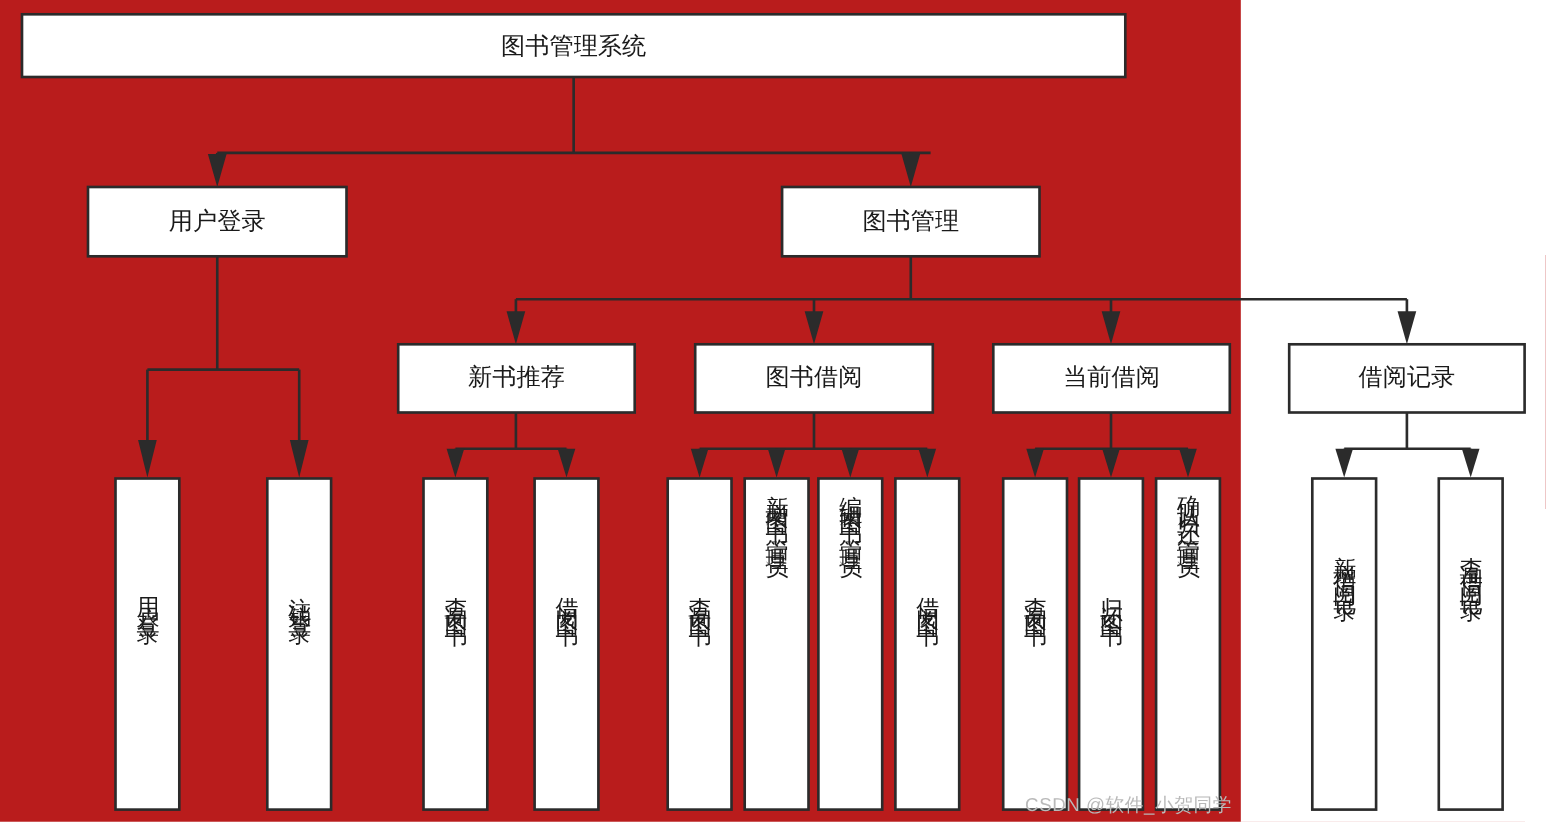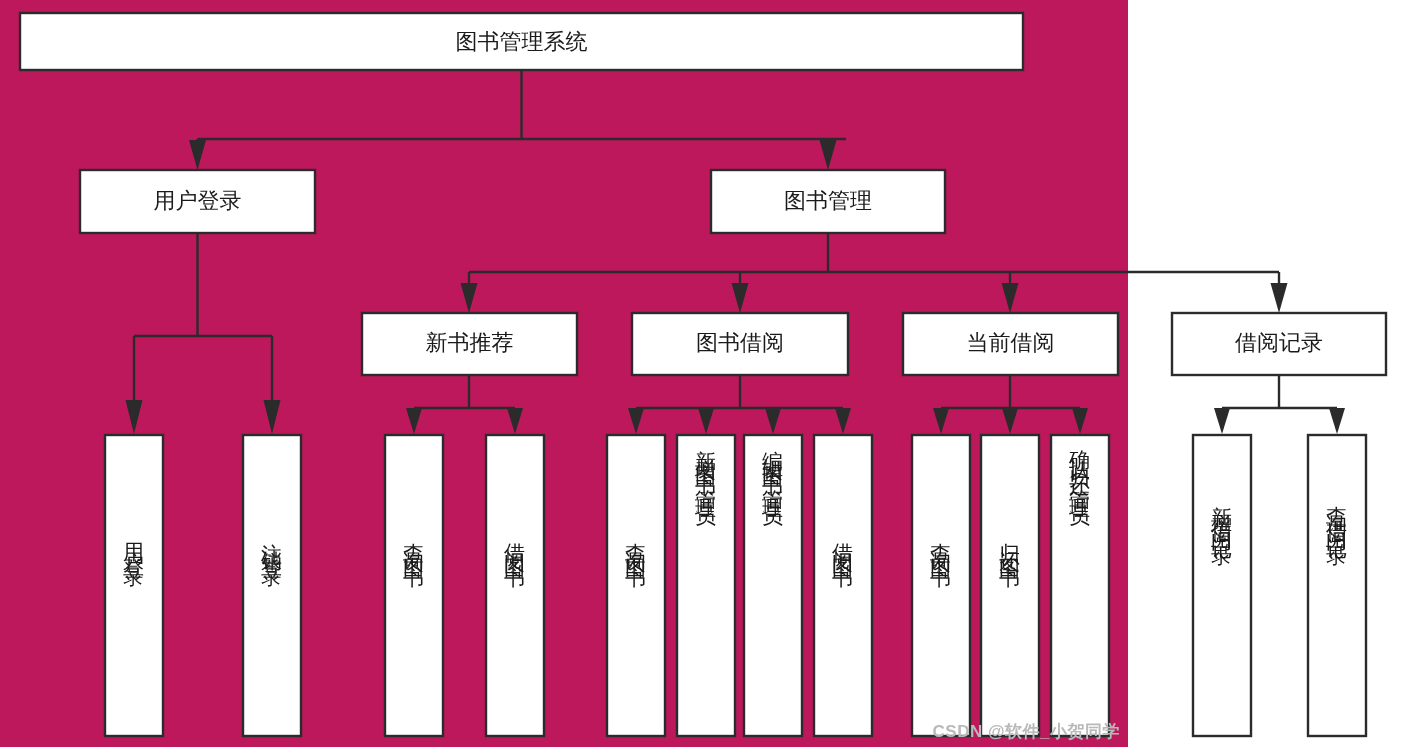--- a/index.html
+++ b/index.html
@@ -10,21 +10,21 @@
   body {
     width: 1405px;
     height: 747px;
     font-family: "Liberation Sans", "DejaVu Sans", sans-serif;
     overflow: hidden;
   }
   #diagram-root {
     position: relative;
     width: 1128px;
     height: 747px;
-    background: #be185d;
+    background: #b91c1c;
   }
   svg#tree-svg {
     position: absolute;
     left: 0;
     top: 0;
     width: 1405px;
     height: 747px;
     display: block;
   }
   .node-box {
@@ -59,21 +59,20 @@
   .watermark {
     position: absolute;
     right: 8px;
     bottom: 4px;
     font-family: "Liberation Sans", "DejaVu Sans", sans-serif;
     font-size: 17px;
     color: #b9b9b9;
     letter-spacing: 0.5px;
     white-space: nowrap;
     pointer-events: none;
-    font-weight: bold;
   }
 </style>
 </head>
 <body>
 
 <div id="diagram-root">
 
   <svg id="tree-svg" viewBox="0 0 1405 747" xmlns="http://www.w3.org/2000/svg">
 
     <g>

